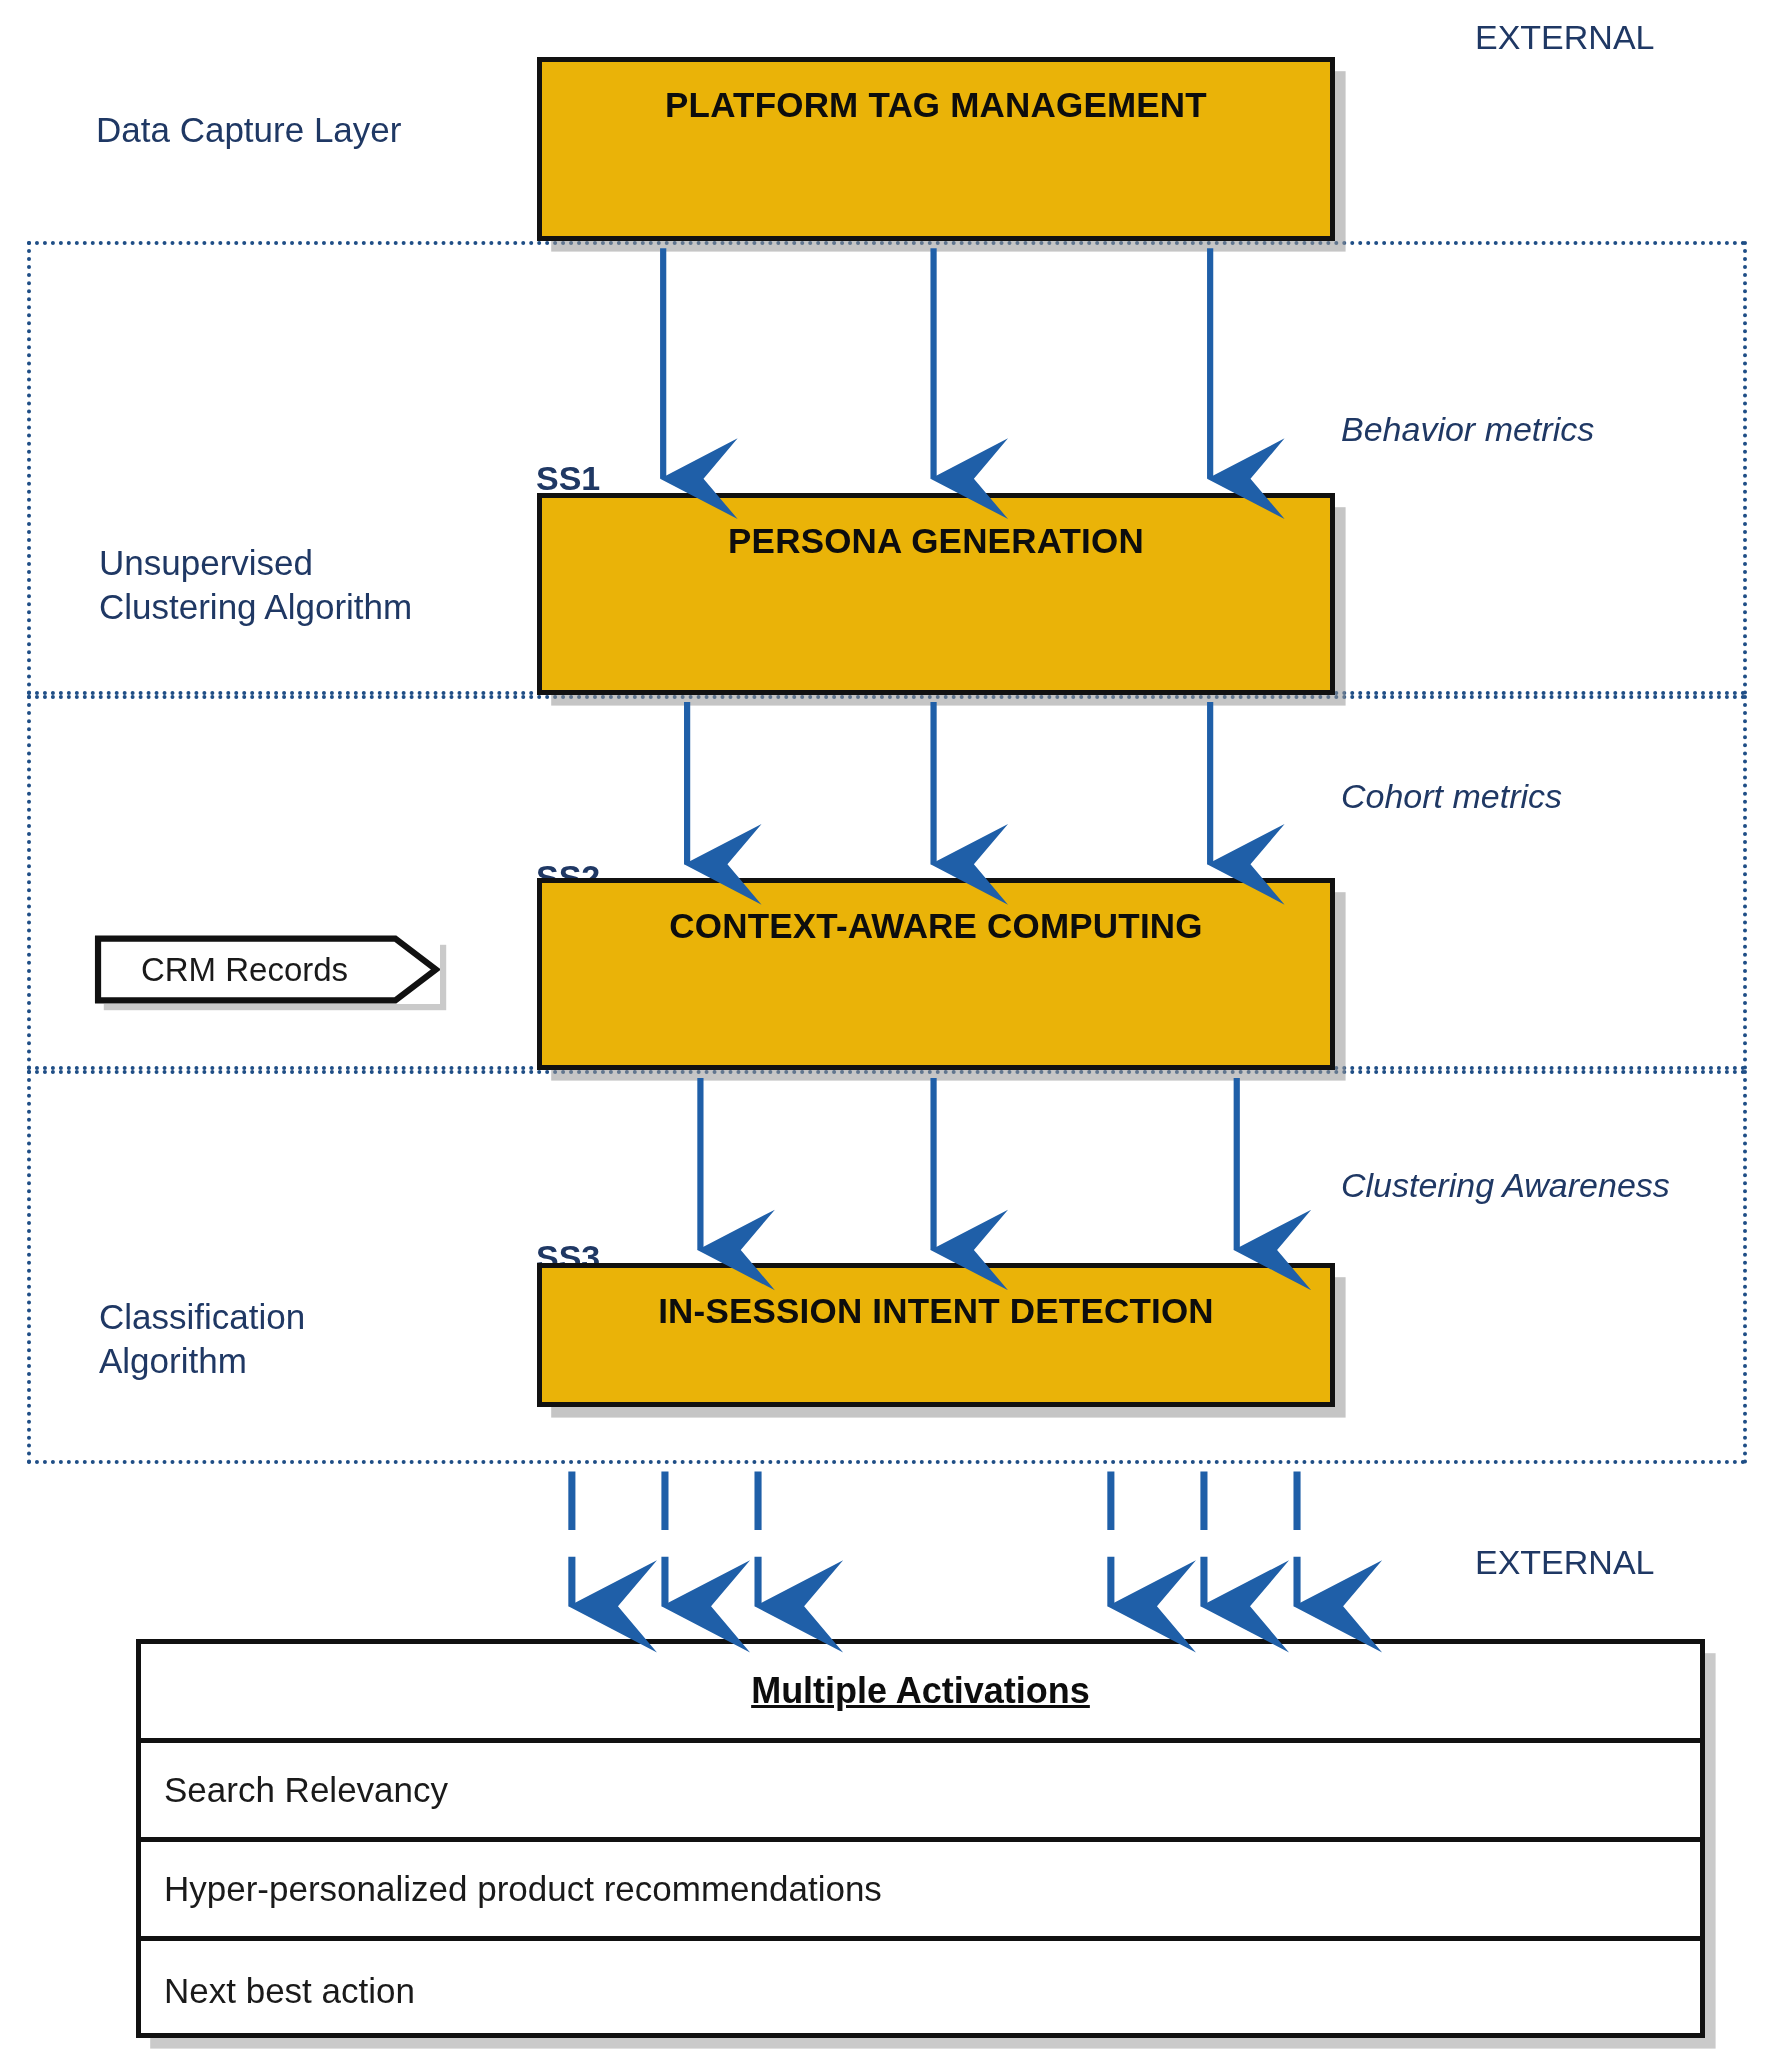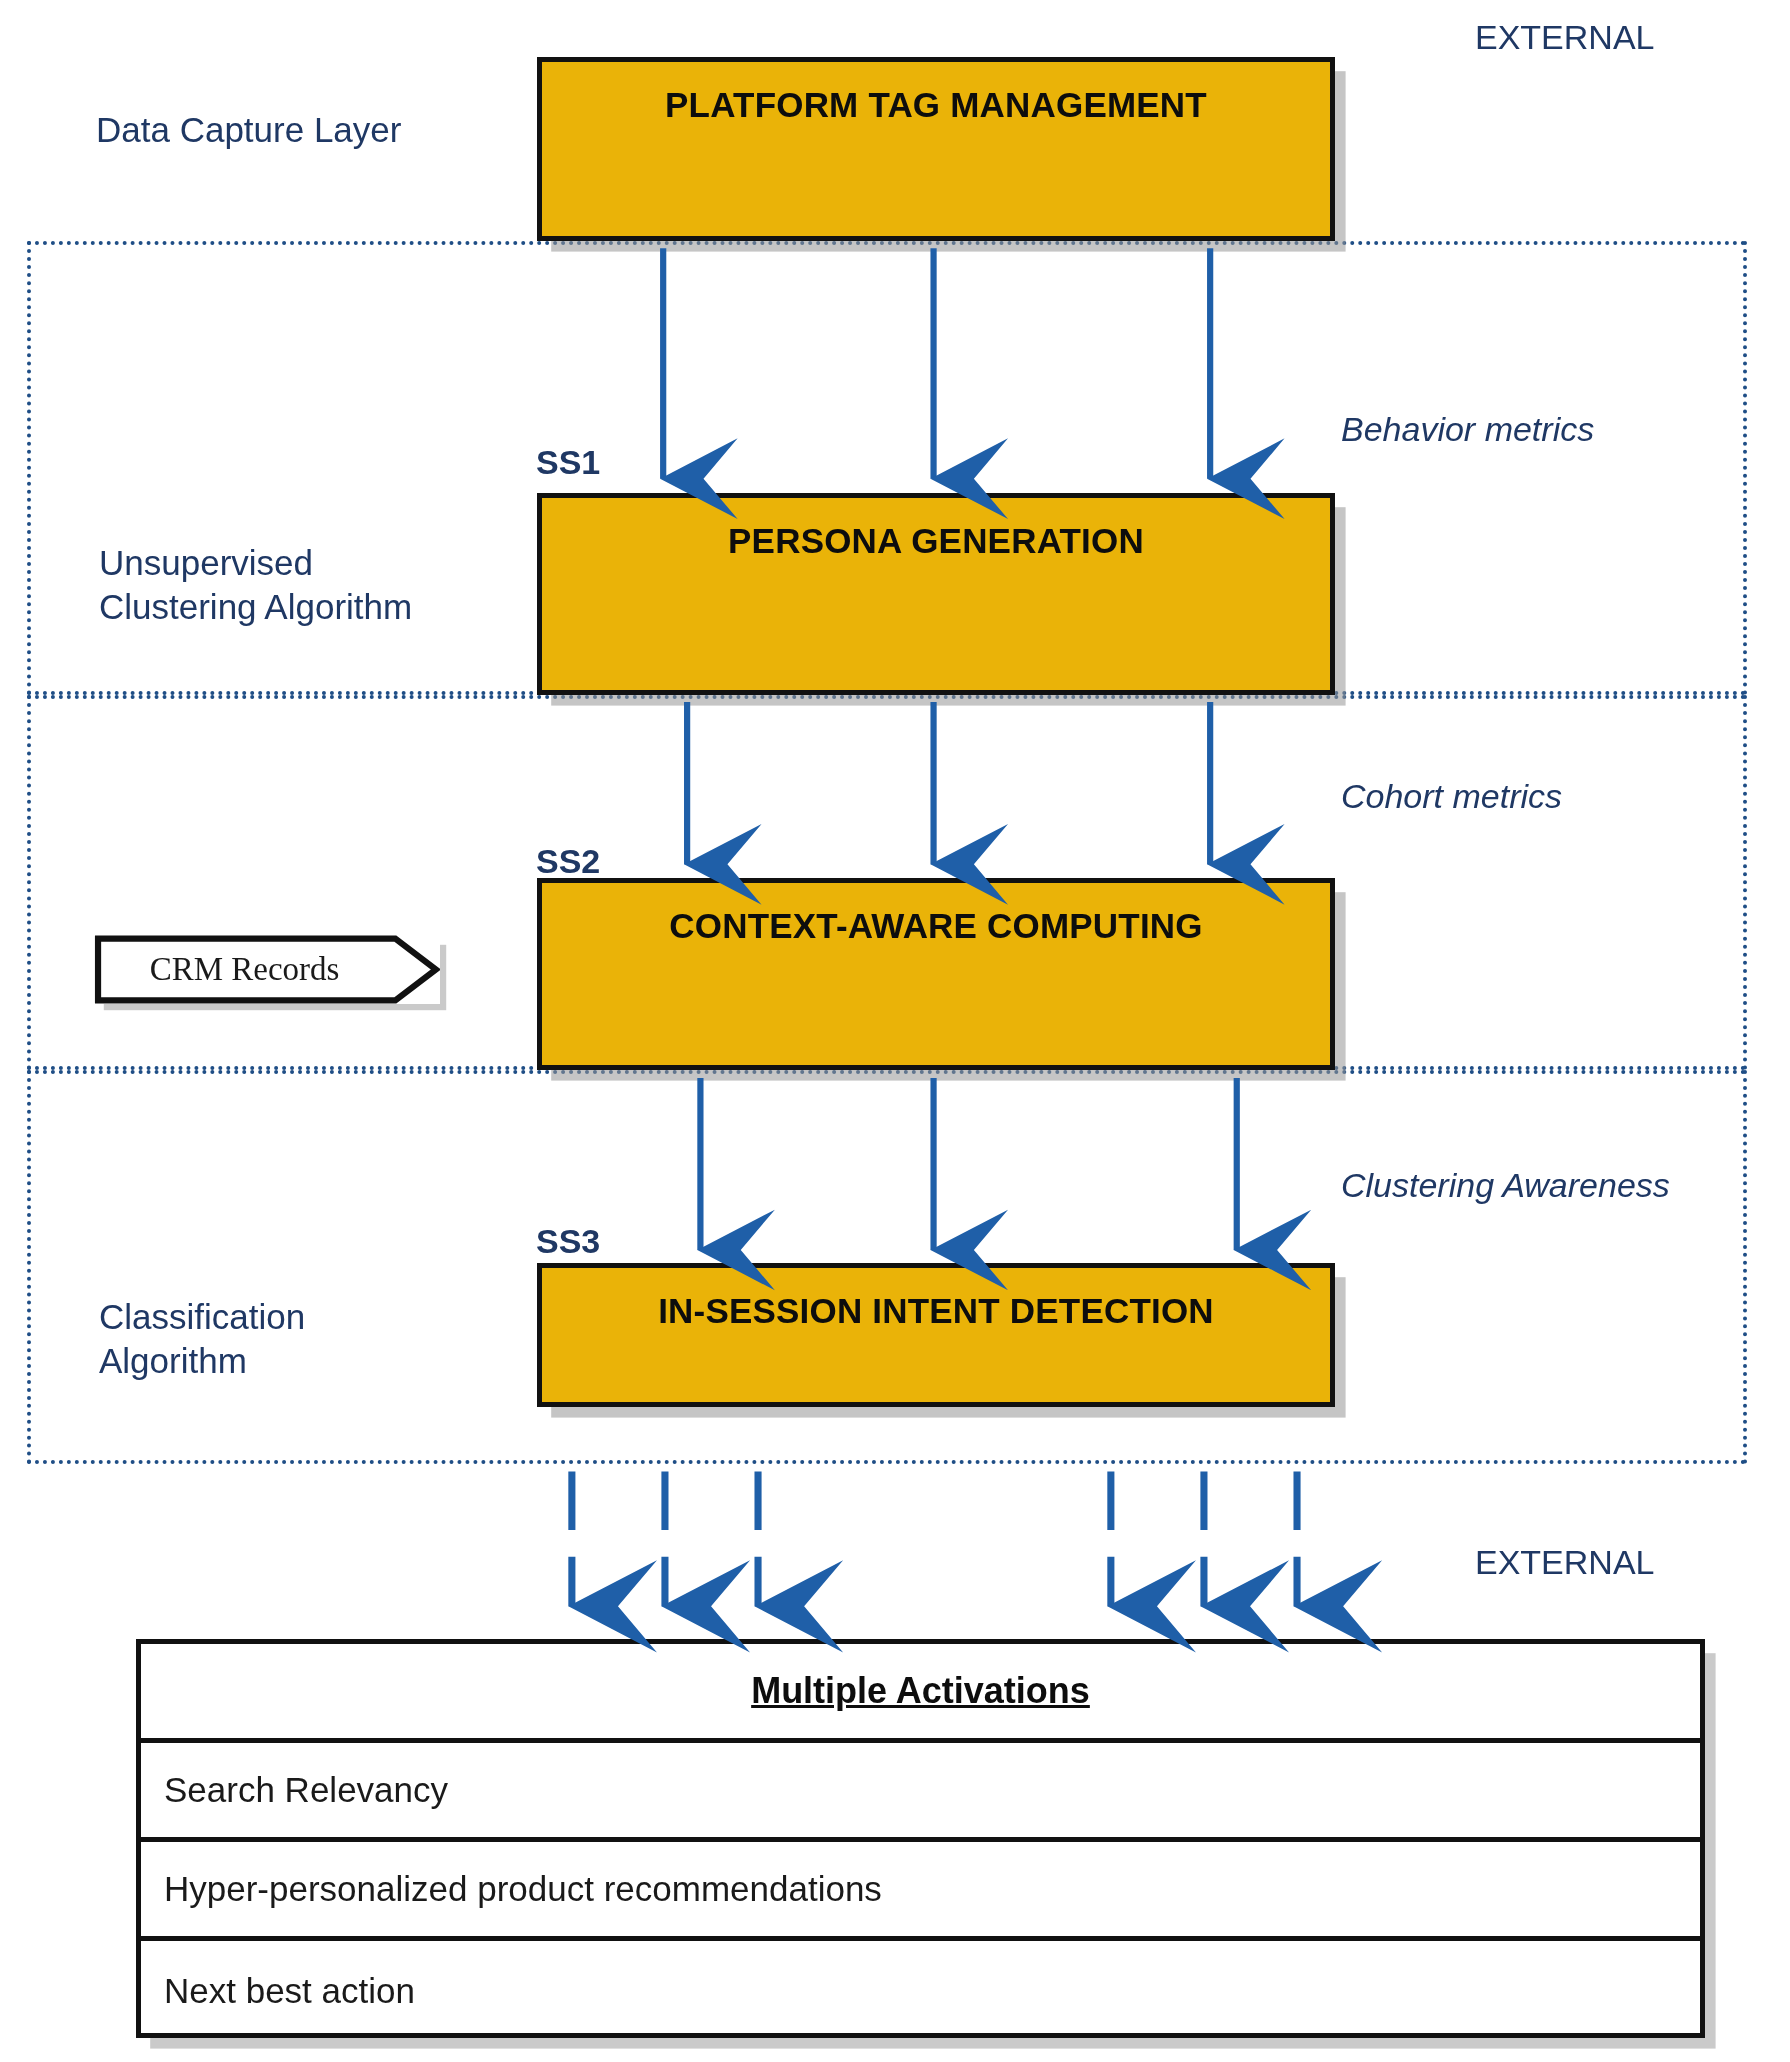--- a/index.html
+++ b/index.html
@@ -55,34 +55,35 @@
     font-style:italic;
     font-size:34px;
     font-family:"Liberation Sans", sans-serif;
   }
   .sstag{
     position:absolute;
     color:#1F3864;
     font-weight:bold;
     font-size:34px;
     font-family:"Liberation Sans", sans-serif;
+    margin-top:16px;
   }
 
   
   .crm{
     position:absolute;
     width:346px;height:69px;
     box-shadow:8px 8px 0 -1.8px rgba(150,150,150,.5);
   }
   .crm svg{display:block;}
   .crm .crmtext{
     position:absolute;left:0;top:0;width:301px;height:69px;
     display:flex;align-items:center;justify-content:center;
     font-size:33px;color:#1a1a1a;
-    font-family:Liberation Serif, serif;
+    font-family:Liberation Sans, sans-serif;
   }
 
   
   .acttable{
     position:absolute;
     border:5.3px solid #111111;
     box-sizing:border-box;
     background:#fff;
     box-shadow:12.4px 12.4px 0 -1.8px rgba(150,150,150,.5);
     margin-left:28px;

